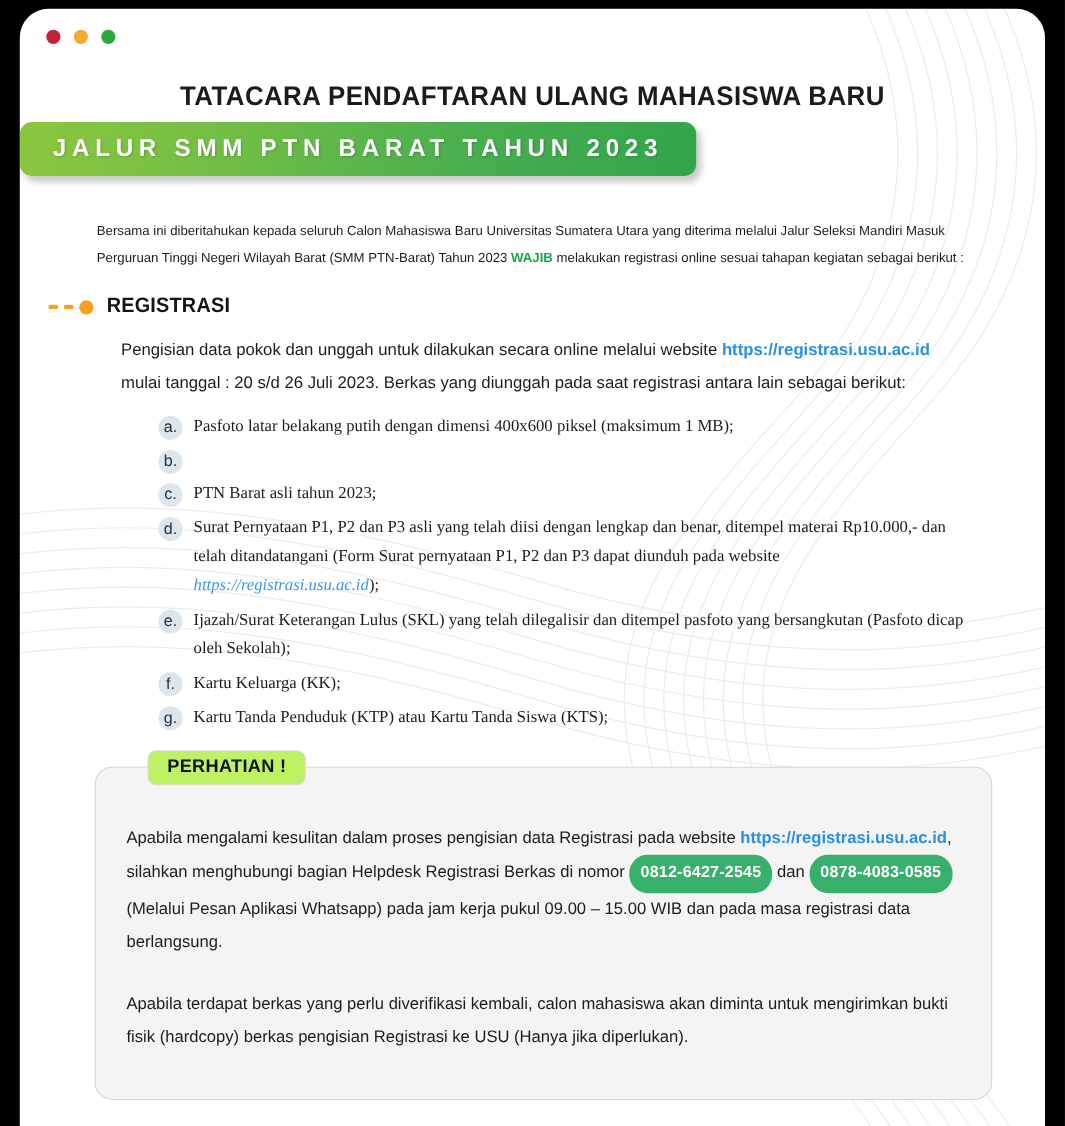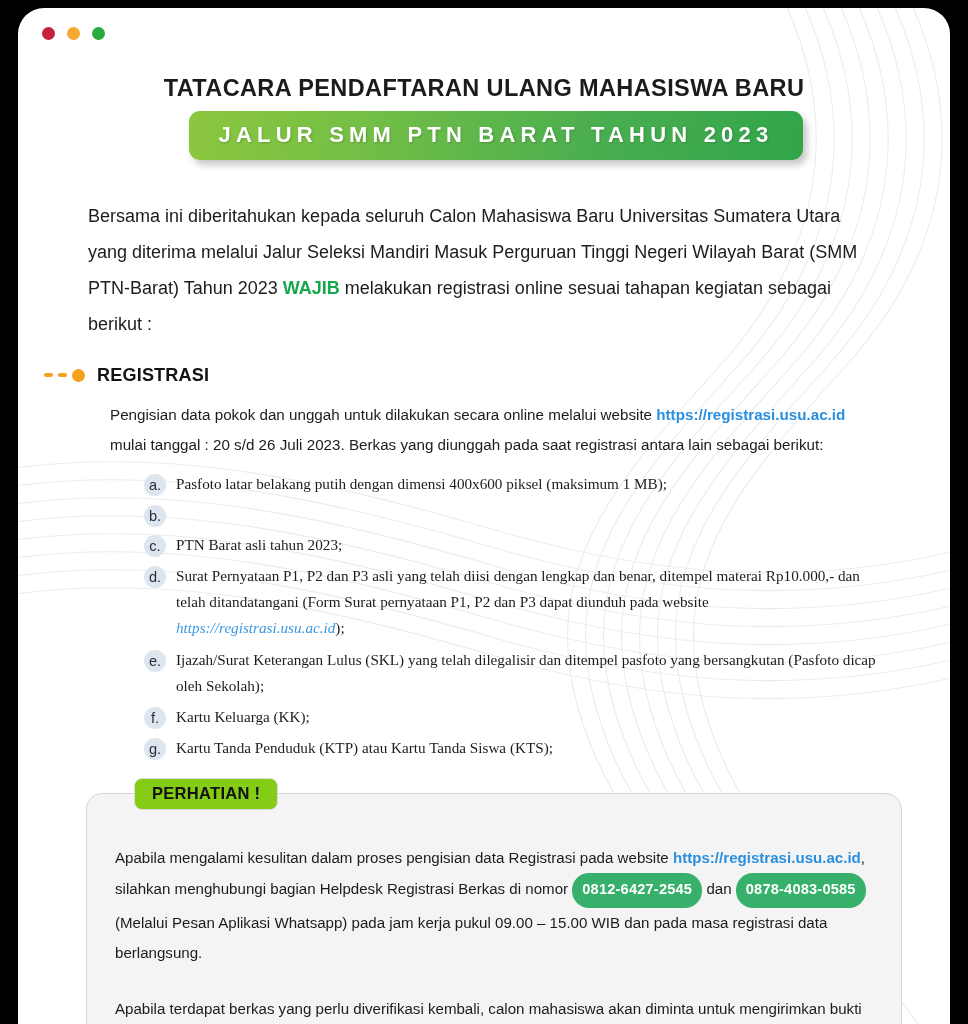--- a/index.html
+++ b/index.html
@@ -63,41 +63,39 @@
     font-size: 24.5px;
     font-weight: bold;
     letter-spacing: 0.4px;
     color: #1b1b1b;
     margin: 0;
     transform: scaleX(0.96);
   }
   .banner-wrap {
     margin-top: 9px;
     display: flex;
-    justify-content: center;
-    padding-left: 24px;
   }
   .banner {
     display: inline-block;
     padding: 11px 30px 12px;
     border-radius: 11px;
     background: linear-gradient(100deg, #8cc63f 0%, #74bf45 28%, #4aae4f 66%, #31a54a 100%);
     box-shadow: 4px 5px 7px rgba(0,0,0,0.22);
     color: #ffffff;
     font-size: 22px;
     font-weight: bold;
     letter-spacing: 5.2px;
     text-shadow: 1px 1px 2px rgba(0,0,0,0.18);
     white-space: nowrap;
   }
 
   
   .intro {
     margin: 38px 68px 0 70px;
-    font-size: 18px;
+    font-size: 12px;
     line-height: 2.0;
     color: #1c1c1c;
     text-align: left;
   }
   .wajib { color: #17a84b; font-weight: bold; }
 
   
   .section {
     display: flex;
     align-items: center;
@@ -182,21 +180,21 @@
   .note-box {
     border: 1px solid #d6d6d6;
     border-radius: 16px;
     background: #f4f4f4;
     padding: 34px 30px 26px 28px;
   }
   .note-label {
     position: absolute;
     left: 48px;
     top: -15px;
-    background: #84cc16;
+    background: #bef264;
     border: 1px solid #dcdcdc;
     border-radius: 8px;
     padding: 5px 17px 6px;
     font-size: 16.5px;
     font-weight: bold;
     color: #111111;
     letter-spacing: 0.3px;
   }
   .note-text {
     font-size: 15.1px;

